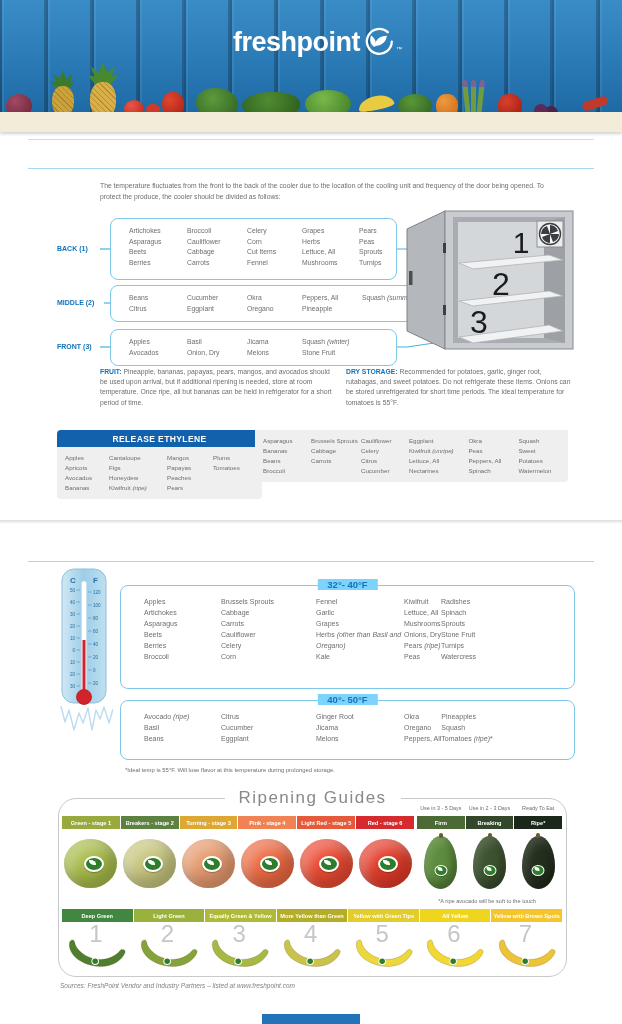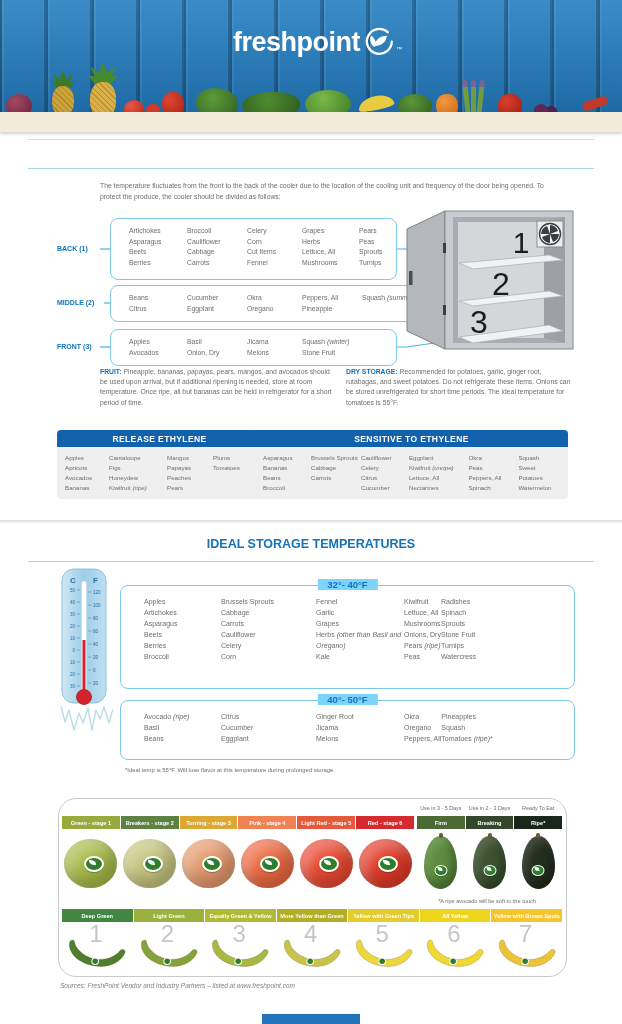--- a/index.html
+++ b/index.html
@@ -317,21 +317,20 @@
           <div class="item">Peaches</div>
           <div class="item">Pears</div>
         </div>
         <div class="col">
           <div class="item">Plums</div>
           <div class="item">Tomatoes</div>
         </div>
       </div>
   </div>
   <div id="eth-sensitive" class="eth">
-    <div class="eth-head">SENSITIVE TO ETHYLENE</div>
     <div class="eth-body">
         <div class="col">
           <div class="item">Asparagus</div>
           <div class="item">Bananas</div>
           <div class="item">Beans</div>
           <div class="item">Broccoli</div>
         </div>
         <div class="col">
           <div class="item">Brussels Sprouts</div>
           <div class="item">Cabbage</div>
@@ -357,21 +356,20 @@
         </div>
         <div class="col">
           <div class="item">Squash</div>
           <div class="item">Sweet Potatoes</div>
           <div class="item">Watermelon</div>
         </div>
       </div>
   </div>
 
   <div id="divider"></div>
-  <div id="ist-title">IDEAL STORAGE TEMPERATURES</div>
   <div class="hline-blue2"></div>
 
   <svg id="thermo" width="58" height="172" viewBox="0 0 54 172">
     <defs>
       <linearGradient id="gt" x1="0" y1="0" x2="1" y2="0">
         <stop offset="0" stop-color="#cfe8f5"></stop>
           <stop offset="0.5" stop-color="#9ecde6"></stop>
           <stop offset="1" stop-color="#bfe0f0"></stop>
       </linearGradient>
     </defs>
@@ -490,20 +488,21 @@
       </div>
       <div class="col">
         <div class="item">Pineapples</div>
         <div class="item">Squash</div>
         <div class="item">Tomatoes <i>(ripe)</i>*</div>
       </div>
     </div>
   <div id="footnote">*Ideal temp is 55°F. Will lose flavor at this temperature during prolonged storage.</div>
 
   <div id="ripening">
+    <div id="ripening-title">Ripening Guides</div>
     <div id="avocado-use-row" class="row">
         <div class="use-label">Use in 3 - 5 Days</div>
         <div class="use-label">Use in 2 - 3 Days</div>
         <div class="use-label">Ready To Eat</div>
       </div>
     <div id="tomato-chip-row" class="row">
         <div class="chip" style="background: rgb(152, 169, 62);">Green - stage 1</div>
         <div class="chip" style="background: rgb(93, 129, 65);">Breakers - stage 2</div>
         <div class="chip" style="background: rgb(220, 168, 51);">Turning - stage 3</div>
         <div class="chip" style="background: rgb(240, 130, 84);">Pink - stage 4</div>

